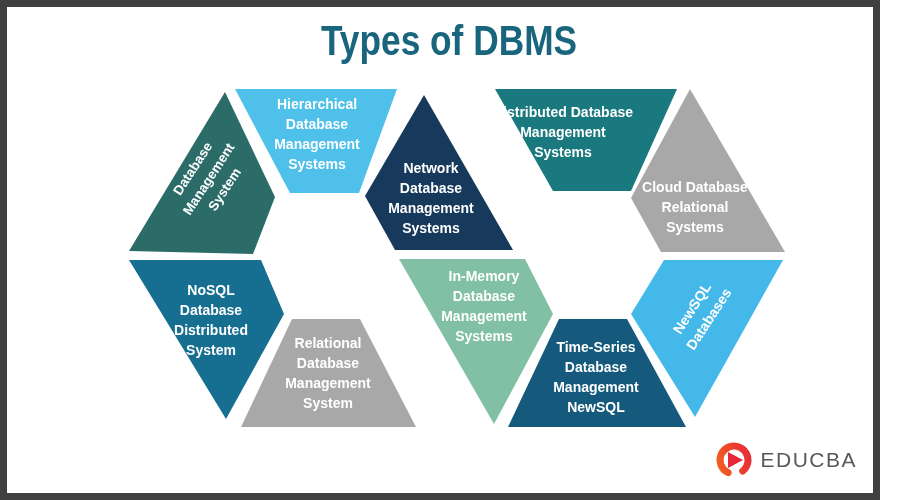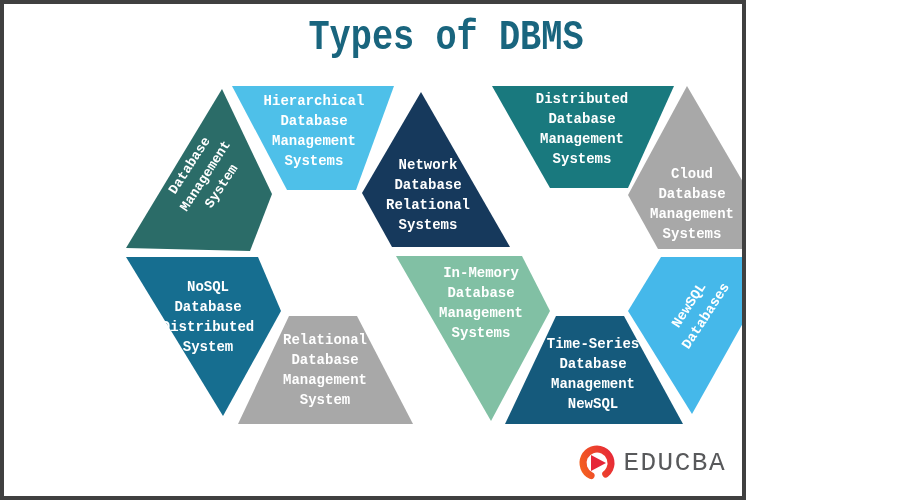--- a/index.html
+++ b/index.html
@@ -1,23 +1,23 @@
 <!DOCTYPE html>
 <html><head>
 <meta charset="utf-8">
 <style>
   html,body{margin:0;padding:0;background:#fff;}
   #canvas{
     position:relative;
-    width:746px;height:500px;
+    width:880px;height:500px;
     background:#ffffff;
-    border:4px solid #404040;
+    border:7px solid #404040;
     box-sizing:border-box;
     overflow:hidden;
-    font-family:Liberation Mono, monospace;
+    font-family:Liberation Sans, sans-serif;
   }
   #diagram-svg{position:absolute;left:0;top:0;}
   #page-title{
     position:absolute;
     left:0;top:10px;width:884px;
     margin:0;
     text-align:center;
     font-size:42px;
     font-weight:700;
     letter-spacing:0px;
@@ -33,21 +33,21 @@
     text-align:center;
     white-space:pre-line;
     pointer-events:none;
   }
   #logo{
     position:absolute;
     right:16px;bottom:12px;
     display:flex;align-items:center;gap:7px;
   }
   #logo-text{
-    font-size:26px;
+    font-size:21px;
     color:#58595B;
     letter-spacing:1.5px;
     font-weight:400;
   }
 </style>
 </head>
 <body>
 
 <div id="canvas">
 
@@ -70,27 +70,27 @@
       <div class="shape-label" style="left: 194px; top: 167px; font-size: 13.5px; transform: translate(-50%, -50%) rotate(-57deg);">Object-Oriented
 Database
 Management
 System</div>
       <div class="shape-label" style="left: 310px; top: 128px; transform: translate(-50%, -50%); text-align: center;">Hierarchical
 Database
 Management
 Systems</div>
       <div class="shape-label" style="left: 424px; top: 192px; transform: translate(-50%, -50%);">Network
 Database
-Relational
+Management
 Systems</div>
-      <div class="shape-label" style="left: 578px; top: 126px; transform: translate(-50%, -50%);">Distributed Database
+      <div class="shape-label" style="left: 556px; top: 126px; transform: translate(-50%, -50%);">Distributed Database
 Management
 Systems</div>
       <div class="shape-label" style="left: 688px; top: 201px; transform: translate(-50%, -50%);">Cloud Database
-Management
+Relational
 Systems</div>
       <div class="shape-label" style="left: 204px; top: 314px; transform: translate(-50%, -50%);">NoSQL
 Database
 Distributed
 System</div>
       <div class="shape-label" style="left: 321px; top: 367px; transform: translate(-50%, -50%);">Relational
 Database
 Management
 System</div>
       <div class="shape-label" style="left: 477px; top: 300px; transform: translate(-50%, -50%);">In-Memory

